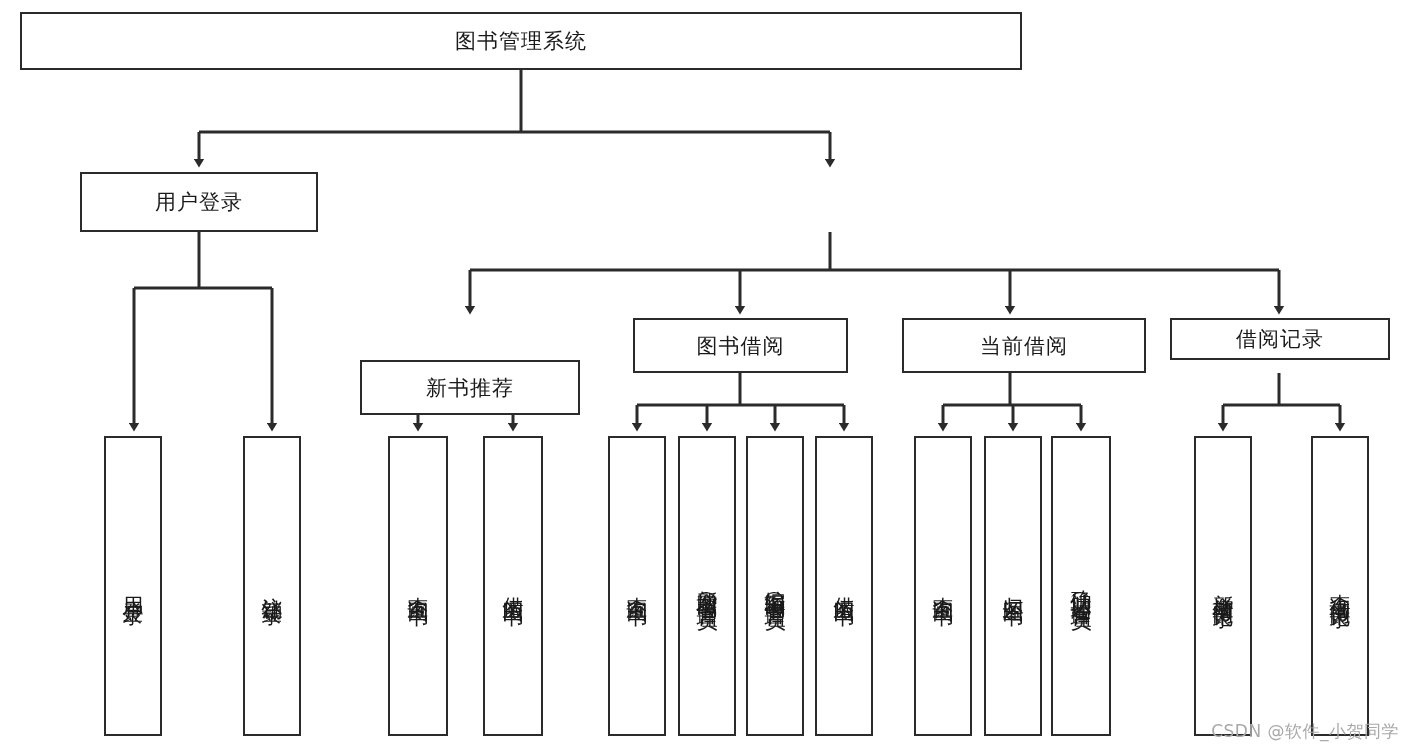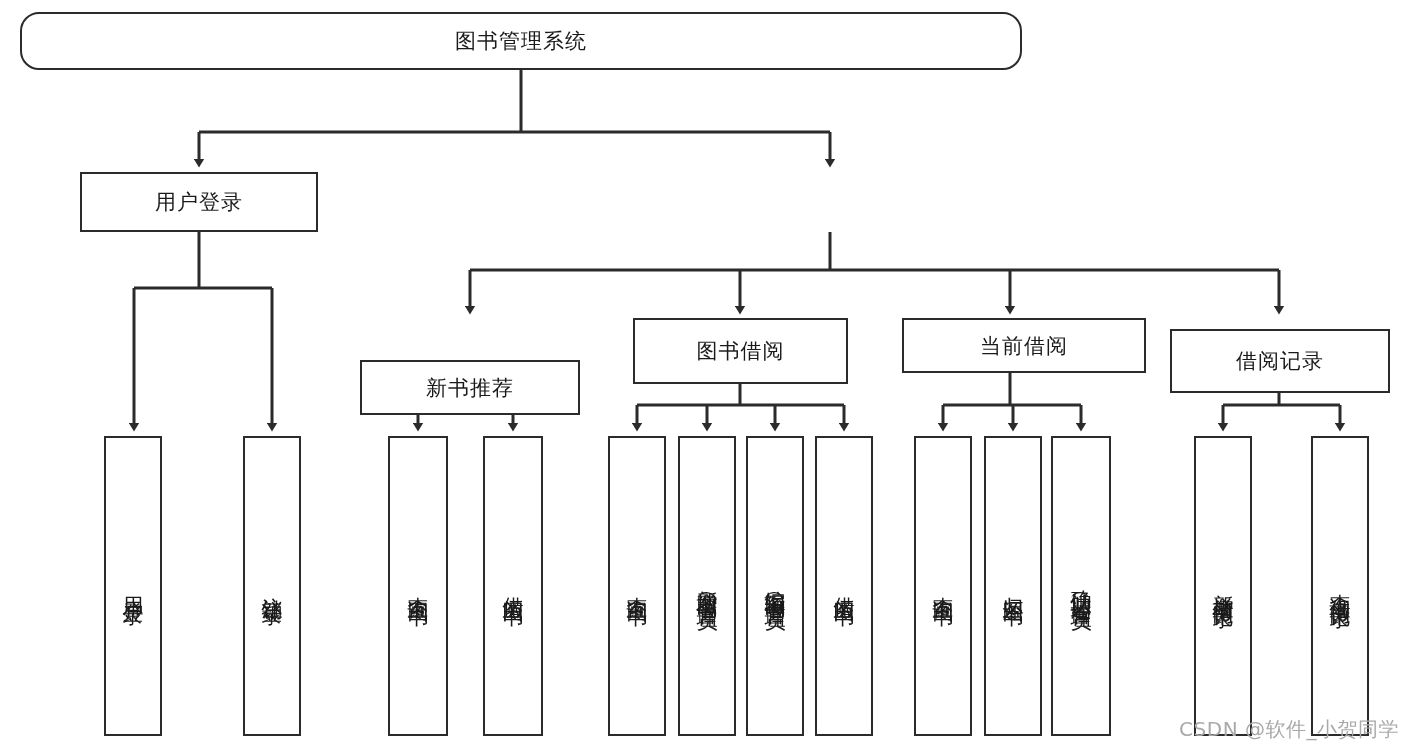--- a/index.html
+++ b/index.html
@@ -52,21 +52,21 @@
     text-orientation: upright;
     white-space: nowrap;
   }
   .node .htext {
     white-space: nowrap;
   }
   #watermark {
     position: absolute;
     right: 6px;
     bottom: 4px;
-    font-size: 20px;
+    font-size: 17px;
     color: #a9a9a9;
     white-space: nowrap;
     letter-spacing: 0.5px;
   }
 </style>
 </head>
 <body>
 
 <div id="canvas">
 
@@ -116,38 +116,38 @@
       <path d="M1013,405 L1013,424" marker-end="url(#arrow)"></path>
       <path d="M1081,405 L1081,424" marker-end="url(#arrow)"></path>
 
       <path d="M1279,373 L1279,405"></path>
       <path d="M1223,405 L1340,405"></path>
       <path d="M1223,405 L1223,424" marker-end="url(#arrow)"></path>
       <path d="M1340,405 L1340,424" marker-end="url(#arrow)"></path>
     </g>
   </svg>
 
-  <div class="node horiz" style="left:20px;top:12px;width:1002px;height:58px;border-radius:19px;">
+  <div class="node horiz" style="left:20px;top:12px;width:1002px;height:58px;">
     <span class="htext">图书管理系统</span>
   </div>
 
   <div class="node horiz" style="left:80px;top:172px;width:238px;height:60px;">
     <span class="htext">用户登录</span>
   </div>
 
   <div class="node horiz" style="left:360px;top:318px;width:220px;height:55px;margin-top:42px;">
     <span class="htext">新书推荐</span>
   </div>
-  <div class="node horiz" style="left:633px;top:318px;width:215px;height:66px;">
+  <div class="node horiz" style="left:633px;top:318px;width:215px;height:55px;">
     <span class="htext">图书借阅</span>
   </div>
   <div class="node horiz" style="left:902px;top:318px;width:244px;height:55px;">
     <span class="htext">当前借阅</span>
   </div>
-  <div class="node horiz" style="left:1170px;top:318px;width:220px;height:64px;margin-top:11px;">
+  <div class="node horiz" style="left:1170px;top:318px;width:220px;height:42px;">
     <span class="htext">借阅记录</span>
   </div>
 
   <div class="node vert" style="left:104px;top:436px;width:58px;height:300px;">
     <span class="vtext">用户登录</span>
   </div>
   <div class="node vert" style="left:243px;top:436px;width:58px;height:300px;">
     <span class="vtext">注销登录</span>
   </div>
 

